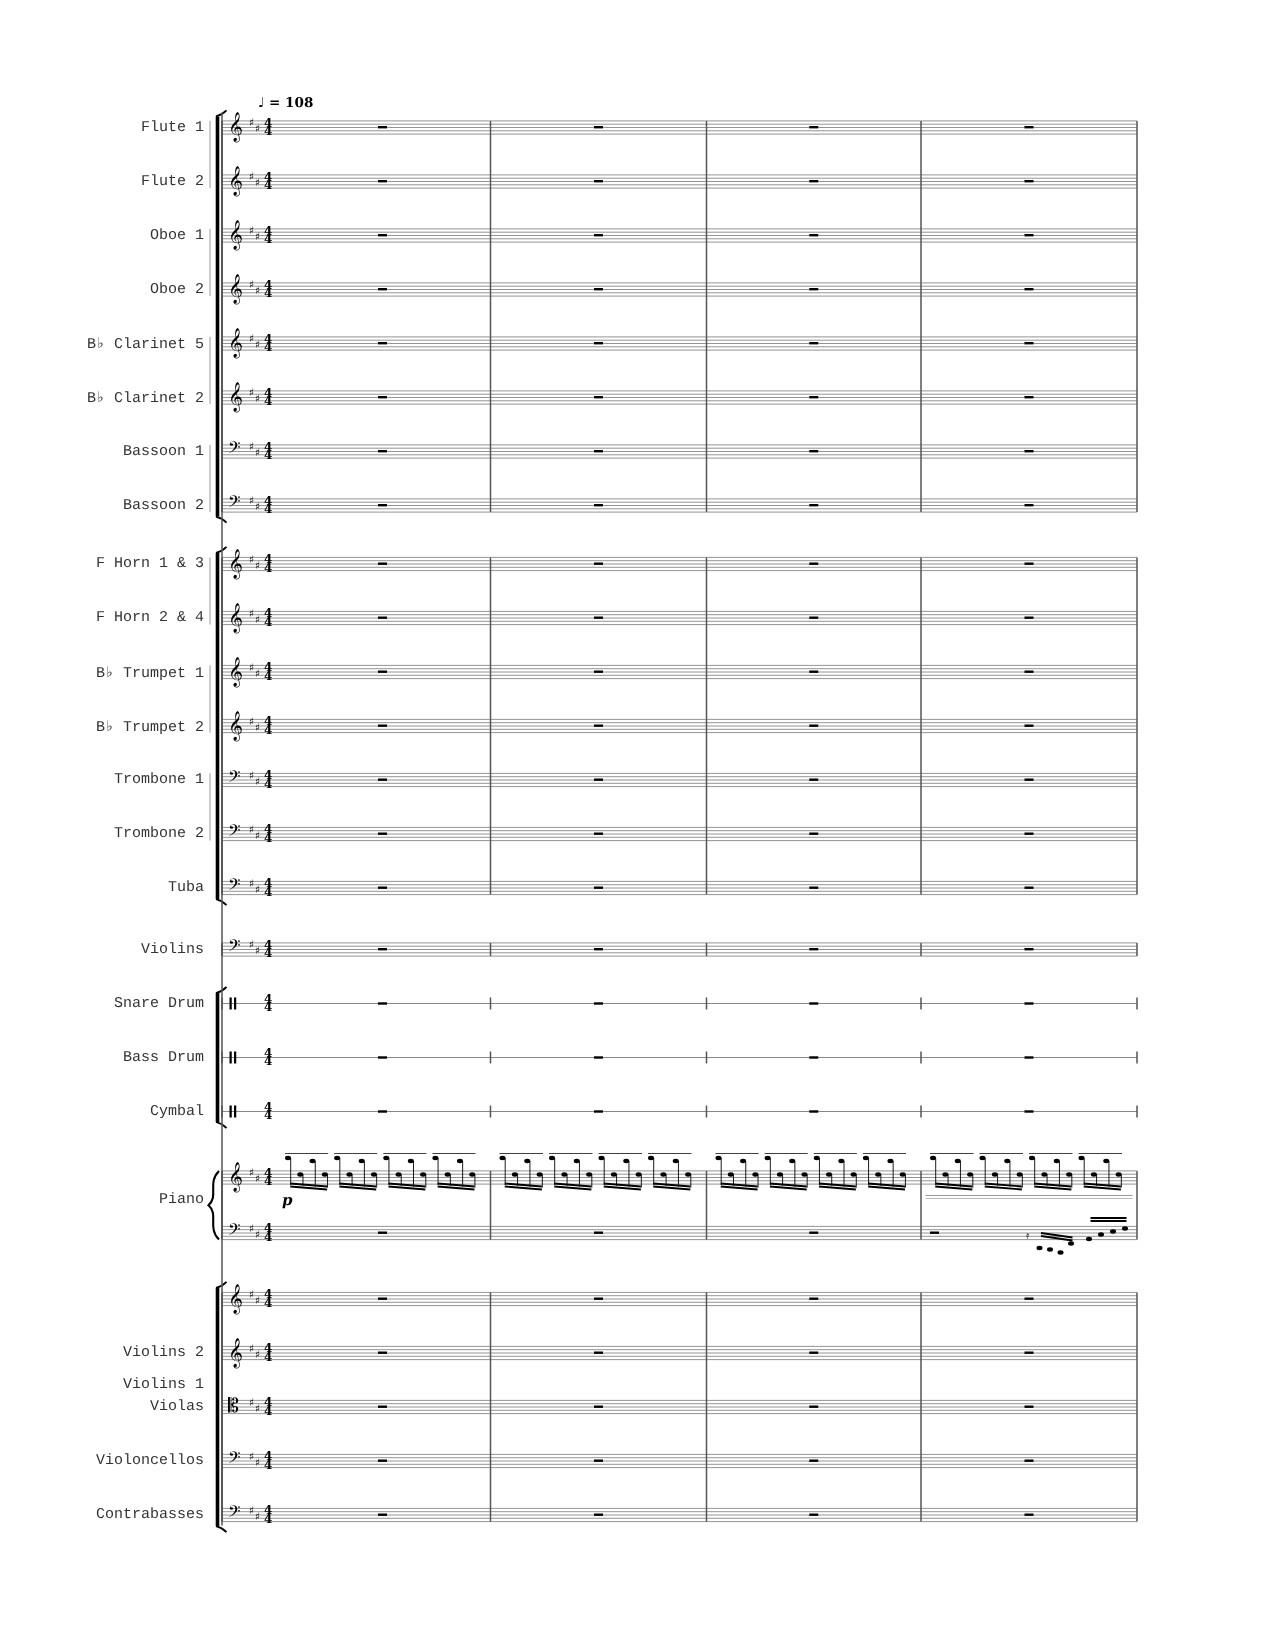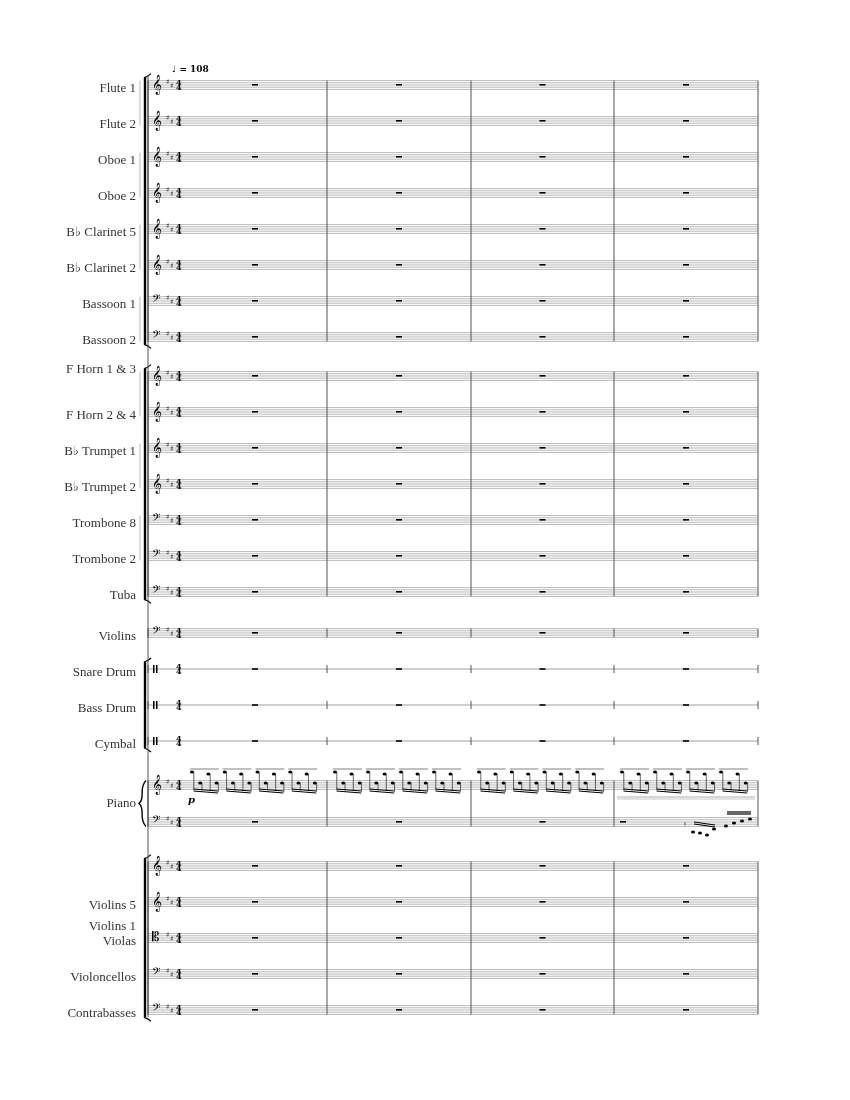--- a/index.html
+++ b/index.html
@@ -1,52 +1,52 @@
 <!DOCTYPE html>
 <html><head>
 <meta charset="utf-8">
 <style>
   html, body { margin: 0; padding: 0; background: #ffffff; }
   body { width: 850px; height: 1100px; position: relative; overflow: hidden; font-family: "DejaVu Serif", serif; color: #000; }
   #score { position: absolute; left: 0; top: 0; width: 850px; height: 1092px; }
-  .label { position: absolute; font-family: Liberation Serif, serif; font-size: 13px; color: #333; text-align: right; width: 130px; left: 6px; white-space: nowrap; }
+  .label { position: absolute; font-family: Liberation Mono, monospace; font-size: 10px; color: #333; text-align: right; width: 130px; left: 6px; white-space: nowrap; }
   .tempo { position: absolute; font-family: "DejaVu Serif", serif; font-size: 9px; font-weight: bold; }
   svg text { font-family: "DejaVu Serif", serif; }
 </style>
 </head>
 <body>
 
 <div id="score">
   <div class="tempo" style="left:172px; top:64px;">
     <span>♩</span>
     <span>= 108</span>
   </div>
   <div id="labels">
       <div class="label" style="top: 80px;">Flute 1</div>
       <div class="label" style="top: 116px;">Flute 2</div>
       <div class="label" style="top: 152px;">Oboe 1</div>
       <div class="label" style="top: 188px;">Oboe 2</div>
       <div class="label" style="top: 224px;">B♭ Clarinet 5</div>
       <div class="label" style="top: 260px;">B♭ Clarinet 2</div>
       <div class="label" style="top: 296px;">Bassoon 1</div>
       <div class="label" style="top: 332px;">Bassoon 2</div>
-      <div class="label" style="top: 361px;">F Horn 1 &amp; 3</div>
+      <div class="label" style="top: 371px;">F Horn 1 &amp; 3</div>
       <div class="label" style="top: 407px;">F Horn 2 &amp; 4</div>
       <div class="label" style="top: 443px;">B♭ Trumpet 1</div>
       <div class="label" style="top: 479px;">B♭ Trumpet 2</div>
-      <div class="label" style="top: 515px;">Trombone 8</div>
+      <div class="label" style="top: 515px;">Trombone 1</div>
       <div class="label" style="top: 551px;">Trombone 2</div>
       <div class="label" style="top: 587px;">Tuba</div>
       <div class="label" style="top: 628px;">Violins</div>
       <div class="label" style="top: 664px;">Snare Drum</div>
       <div class="label" style="top: 700px;">Bass Drum</div>
       <div class="label" style="top: 736px;">Cymbal</div>
       <div class="label" style="top: 795px;">Piano</div>
       <div class="label" style="top: 876px; margin-top: 42px;">Violins 1</div>
-      <div class="label" style="top: 897px;">Violins 5</div>
+      <div class="label" style="top: 897px;">Violins 2</div>
       <div class="label" style="top: 933px;">Violas</div>
       <div class="label" style="top: 969px;">Violoncellos</div>
       <div class="label" style="top: 1005px;">Contrabasses</div>
     </div>
   <svg id="staff-svg" width="850" height="1100" viewBox="0 0 850 1100" xmlns="http://www.w3.org/2000/svg">
       <g>
         <line x1="148" x2="758" y1="80.6" y2="80.6" stroke="#888" stroke-width="0.6"></line>
         <line x1="148" x2="758" y1="82.8" y2="82.8" stroke="#888" stroke-width="0.6"></line>
         <line x1="148" x2="758" y1="85" y2="85" stroke="#888" stroke-width="0.6"></line>
         <line x1="148" x2="758" y1="87.19999999999999" y2="87.19999999999999" stroke="#888" stroke-width="0.6"></line>

